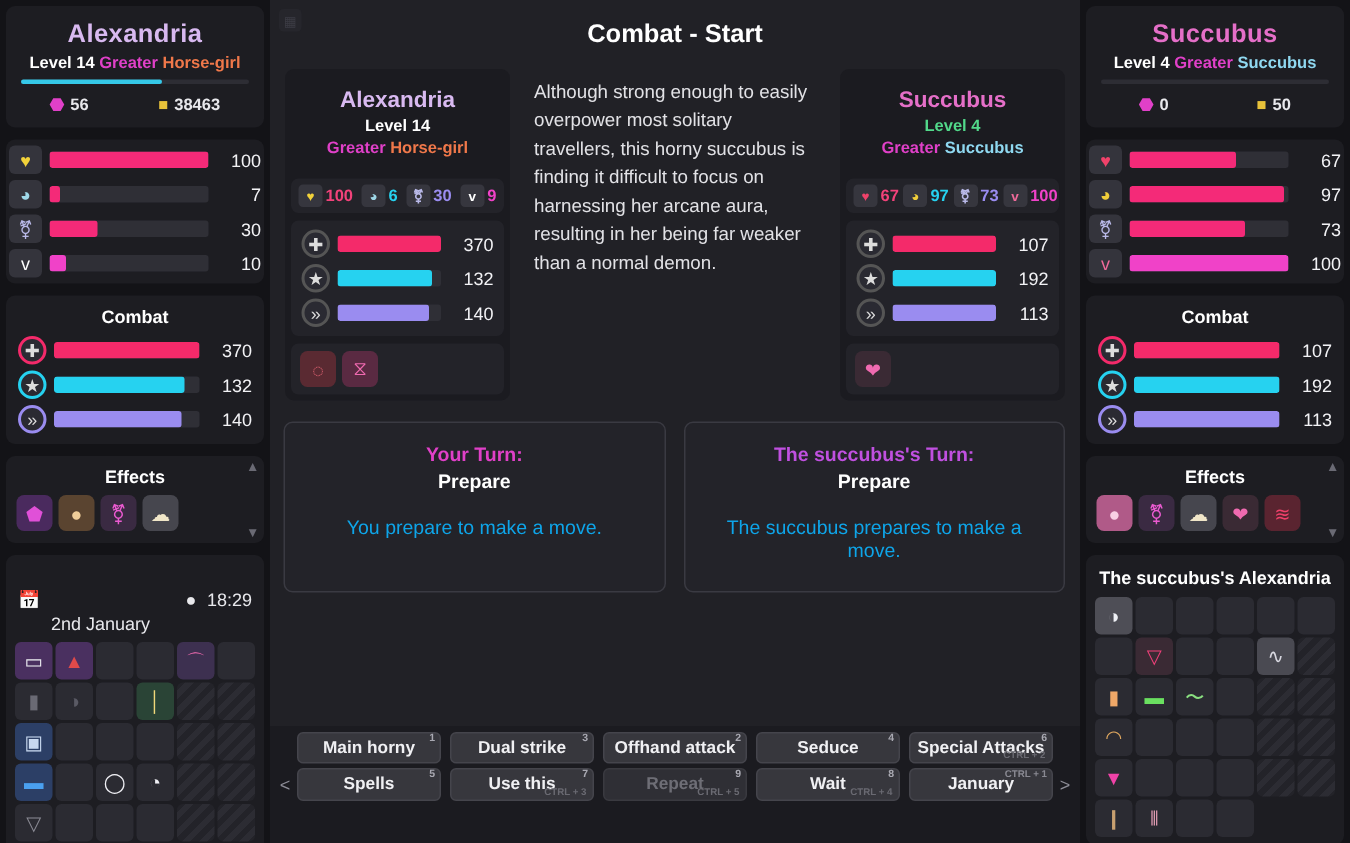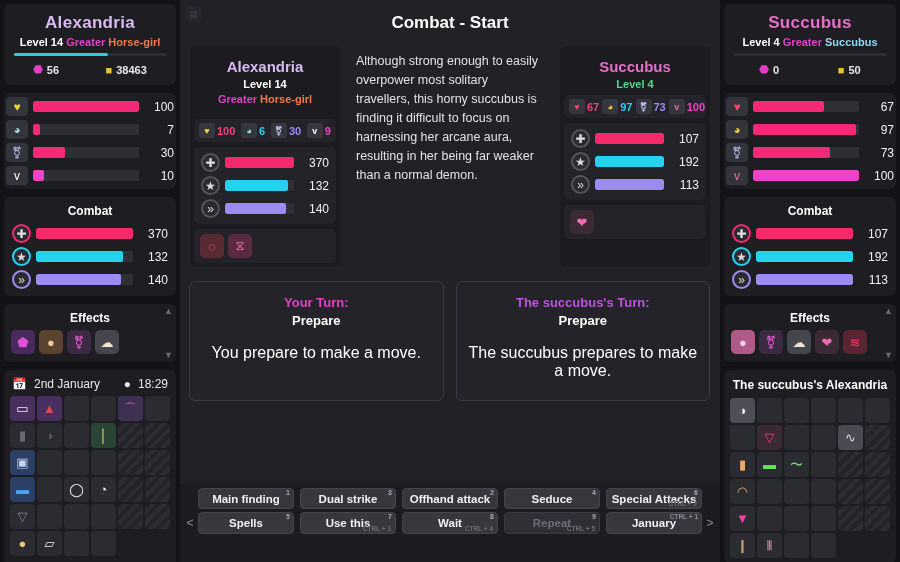--- a/index.html
+++ b/index.html
@@ -45,21 +45,21 @@
   
   .effects-card { position:relative; flex:0 0 auto; min-height:58px; }
   .effgrid { display:flex; gap:4px; padding:1px 1px; flex-wrap:wrap; }
   .eff { width:24px; height:24px; border-radius:5px; display:flex; align-items:center; justify-content:center; font-size:13px; }
   .caret { position:absolute; right:3px; color:#6a6a74; font-size:9px; }
   .caret.up { top:2px; } .caret.down { bottom:2px; }
 
   
   .inv-card { flex:1; display:flex; flex-direction:column; margin-bottom:2px; }
   .datebar { display:flex; align-items:center; gap:7px; font-size:12px; padding:2px 2px 5px 2px; }
-  .datebar .d { flex:1; }
+  .datebar .d { flex:1;margin-top:32px; }
   .invgrid { display:grid; grid-template-columns:repeat(6,1fr); gap:2px; }
   .slot { aspect-ratio:1/1; background:#2b2b32; border-radius:4px; display:flex; align-items:center; justify-content:center; font-size:13px; overflow:hidden; }
   .slot.locked { background:repeating-linear-gradient(135deg,#232329 0 4px,#2c2c33 4px 8px); }
   .slot.empty { background:#2b2b32; }
   .toolbar { display:flex; justify-content:space-around; align-items:center; padding:6px 2px 4px 2px; }
   .invtitle { text-align:center; font-size:12px; font-weight:bold; padding:3px 0 6px 0; color:#fff; }
 
   
   .ctop { height:46px; display:flex; align-items:center; justify-content:center; position:relative; }
   .ctitle { font-size:17px; font-weight:bold; color:#ffffff; }
@@ -78,21 +78,21 @@
   .ms { display:flex; align-items:center; gap:2px; font-size:11px; font-weight:bold; }
   .msico { width:16px; height:15px; border-radius:3px; background:#36363e; display:flex; align-items:center; justify-content:center; font-size:9px; }
   .cdesc { flex:1; font-size:12.5px; line-height:19px; color:#e2e2e6; padding:6px 4px 0 4px; }
 
   .turnrow { display:flex; gap:12px; padding:14px 10px 0 9px; }
   .turn { flex:1; background:#232329; border:1px solid #3a3a42; border-radius:6px; padding:13px 10px 20px 10px; text-align:center; }
   .tt { font-size:13px; font-weight:bold; }
   .tt.you { color:#e040c8; }
   .tt.foe { color:#c050e0; }
   .ts { font-size:13px; font-weight:bold; color:#fff; margin-top:3px; }
-  .tb { font-size:16px; color:#ffffff; margin-top:16px; }
+  .tb { font-size:13px; color:#0ea5e9; margin-top:16px; }
 
   
   .actions { position:absolute; left:0; right:0; bottom:0; height:78px; background:#1b1b20; display:flex; align-items:stretch; padding:4px 2px; }
   .arrow { width:16px; display:flex; align-items:center; justify-content:center; color:#8d8d97; font-size:12px; }
   .agrid { flex:1; display:grid; grid-template-columns:repeat(5,1fr); grid-template-rows:repeat(3,1fr); gap:3px 6px; }
   .abtn { position:relative; background:#37373d; border:1px solid #45454c; border-radius:4px; display:flex; align-items:center; justify-content:center; font-size:11.5px; font-weight:bold; color:#f0f0f3; }
   .abtn.ghost { background:transparent; border:none; }
   .abtn.dis { color:#6e6e76; background:#2f2f35; border-color:#3a3a40; }
   .abtn .num { position:absolute; right:3px; top:0px; font-size:7px; color:#a9a9b2; }
   .abtn .ctrl { position:absolute; right:3px; top:0px; font-size:6.5px; color:#8a8a93; }
@@ -313,20 +313,24 @@
               <div class="eff" style="background: rgb(90, 42, 66); color: rgb(240, 106, 176);">⧖</div>
             </div>
         </div>
       </div>
 
       <div class="cdesc">Although strong enough to easily overpower most solitary travellers, this horny succubus is finding it difficult to focus on harnessing her arcane aura, resulting in her being far weaker than a normal demon.</div>
 
       <div class="fighter">
         <div class="fname succ">Succubus</div>
         <div class="flvl g">Level 4</div>
+        <div class="frace">
+          <span style="color:#e040c8">Greater</span>
+          <span style="color:#8fd8f0">Succubus</span>
+        </div>
         <div class="fbox">
           <div class="ministats" id="c-e-mini">
               <div class="ms">
                 <div class="msico" style="color: rgb(240, 66, 106);">♥</div>
                 <span style="color: rgb(242, 66, 122);">67</span>
               </div>
               <div class="ms">
                 <div class="msico" style="color: rgb(240, 206, 58);">◕</div>
                 <span style="color: rgb(38, 210, 240);">97</span>
               </div>
@@ -383,21 +387,21 @@
           <div class="tt foe">The succubus's Turn:</div>
           <div class="ts">Prepare</div>
           <div class="tb">The succubus prepares to make a move.</div>
         </div>
       </div>
 
     <div class="actions">
       <div class="arrow">&lt;</div>
       <div class="agrid" id="c-actions">
           <div class="abtn">
-            <span>Main finding</span>
+            <span>Main horny</span>
             <span class="num">1</span>
           </div>
           <div class="abtn">
             <span>Dual strike</span>
             <span class="num">3</span>
           </div>
           <div class="abtn">
             <span>Offhand attack</span>
             <span class="num">2</span>
           </div>
@@ -411,30 +415,30 @@
             <span class="ctrlb">CTRL + 2</span>
           </div>
           <div class="abtn">
             <span>Spells</span>
             <span class="num">5</span>
           </div>
           <div class="abtn">
             <span>Use this</span>
             <span class="num">7</span>
             <span class="ctrlb">CTRL + 3</span>
-          </div>
-          <div class="abtn">
-            <span>Wait</span>
-            <span class="num">8</span>
-            <span class="ctrlb">CTRL + 4</span>
           </div>
           <div class="abtn dis">
             <span>Repeat</span>
             <span class="num">9</span>
             <span class="ctrlb">CTRL + 5</span>
+          </div>
+          <div class="abtn">
+            <span>Wait</span>
+            <span class="num">8</span>
+            <span class="ctrlb">CTRL + 4</span>
           </div>
           <div class="abtn">
             <span>January</span>
             <span class="ctrl">CTRL + 1</span>
           </div>
           <div class="abtn ghost"></div>
           <div class="abtn ghost"></div>
           <div class="abtn ghost"></div>
           <div class="abtn ghost"></div>
         </div>

